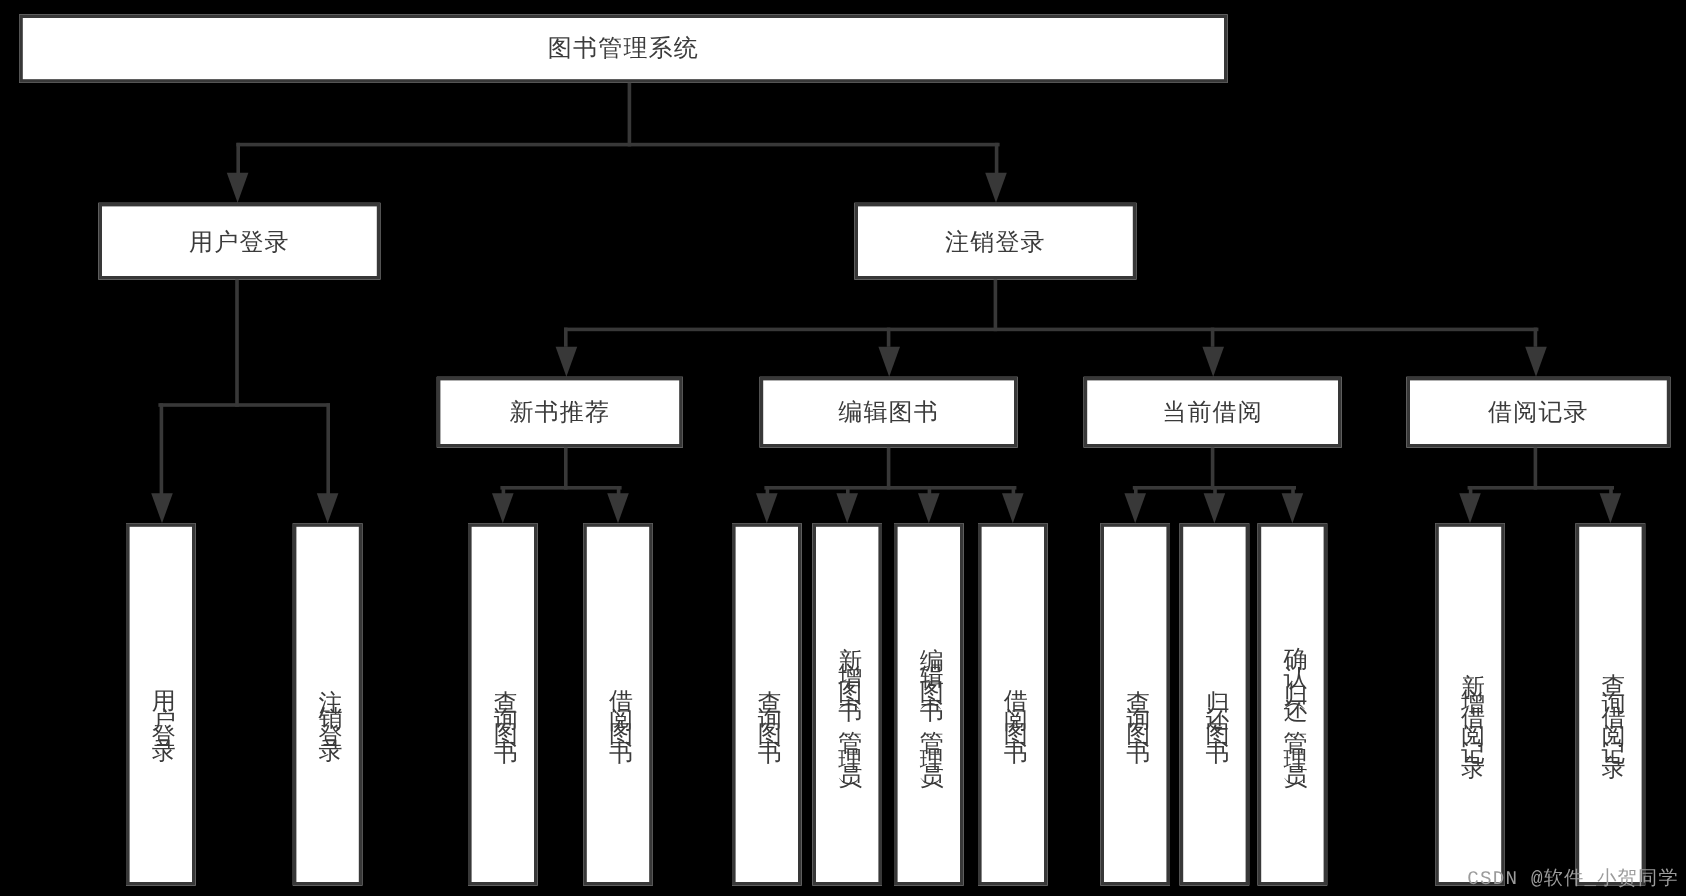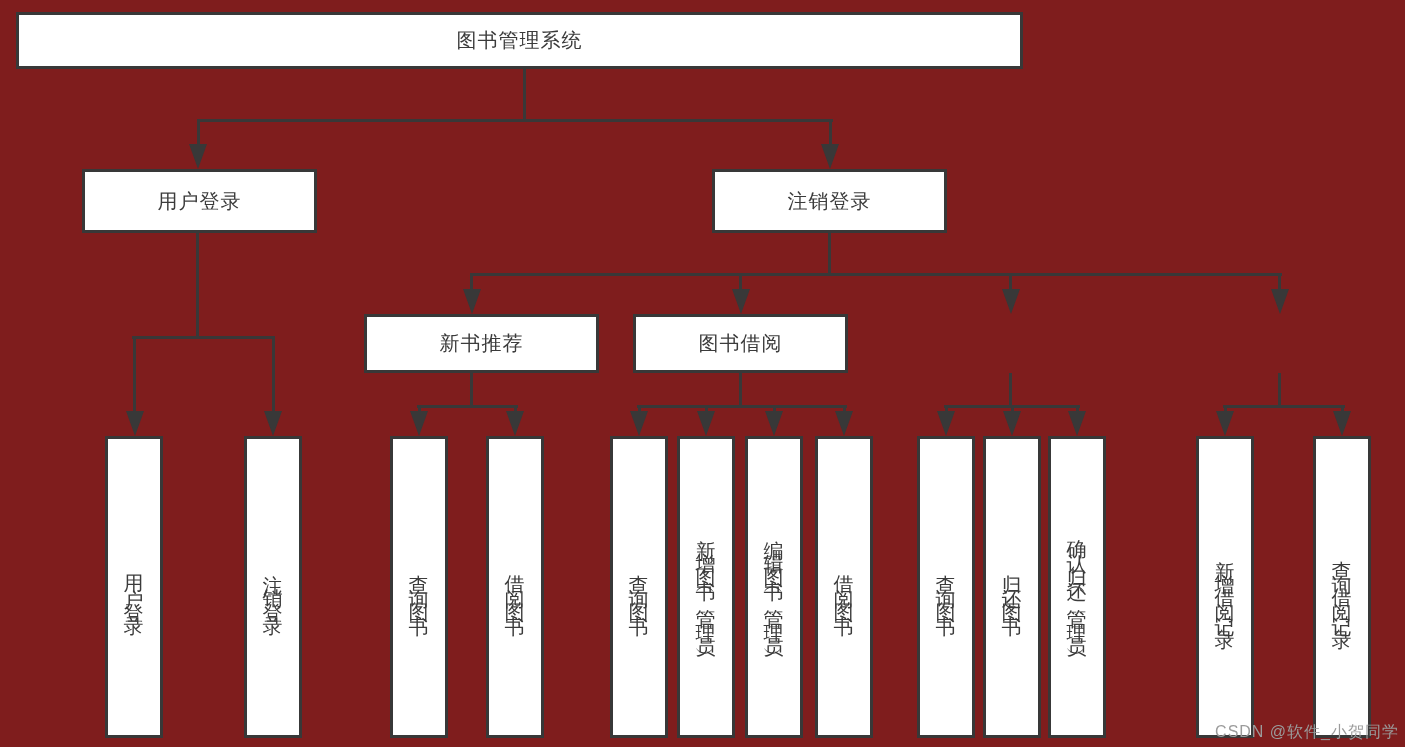--- a/index.html
+++ b/index.html
@@ -1,22 +1,22 @@
 <!DOCTYPE html>
 <html><head>
 <meta charset="utf-8">
 <style>
   html, body { margin: 0; padding: 0; background: #ffffff; }
   #canvas {
     position: relative;
     width: 1405px;
     height: 747px;
-    background: #7f1d1d;
+    background: #000000;
     overflow: hidden;
-    font-family: Liberation Sans, sans-serif;
+    font-family: Liberation Mono, monospace;
     text-align: center;
   }
   .box {
     position: absolute;
     box-sizing: border-box;
     border: 3px solid #383838;
     background: #ffffff;
     display: flex;
     align-items: center;
     justify-content: center;
@@ -89,25 +89,31 @@
   <div class="line" style="left:470px; top:273px; width:812px; height:3px;"></div>
   <div class="line" style="left:470px; top:273px; width:3px; height:16px;"></div>
   <div class="arrow" style="left:463px; top:289px;"></div>
   <div class="line" style="left:739px; top:273px; width:3px; height:16px;"></div>
   <div class="arrow" style="left:732px; top:289px;"></div>
   <div class="line" style="left:1009px; top:273px; width:3px; height:16px;"></div>
   <div class="arrow" style="left:1002px; top:289px;"></div>
   <div class="line" style="left:1278px; top:273px; width:3px; height:16px;"></div>
   <div class="arrow" style="left:1271px; top:289px;"></div>
 
-  <div class="box" style="left:364px; top:314px; width:235px; height:59px;">
+  <div class="box" style="left:364px; top:314px; width:205px; height:59px;">
     <span class="h-label">新书推荐</span>
   </div>
   <div class="box" style="left:633px; top:314px; width:215px; height:59px;">
-    <span class="h-label">图书借阅</span>
+    <span class="h-label">编辑图书</span>
+  </div>
+  <div class="box" style="left:903px; top:314px; width:215px; height:59px;">
+    <span class="h-label">当前借阅</span>
+  </div>
+  <div class="box" style="left:1172px; top:314px; width:220px; height:59px;">
+    <span class="h-label">借阅记录</span>
   </div>
 
   <div class="line" style="left:470px; top:373px; width:3px; height:35px;"></div>
   <div class="line" style="left:417px; top:405px; width:101px; height:3px;"></div>
   <div class="line" style="left:418px; top:405px; width:3px; height:8px;"></div>
   <div class="arrow" style="left:410px; top:411px;"></div>
   <div class="line" style="left:514px; top:405px; width:3px; height:8px;"></div>
   <div class="arrow" style="left:506px; top:411px;"></div>
 
   <div class="line" style="left:739px; top:373px; width:3px; height:35px;"></div>

